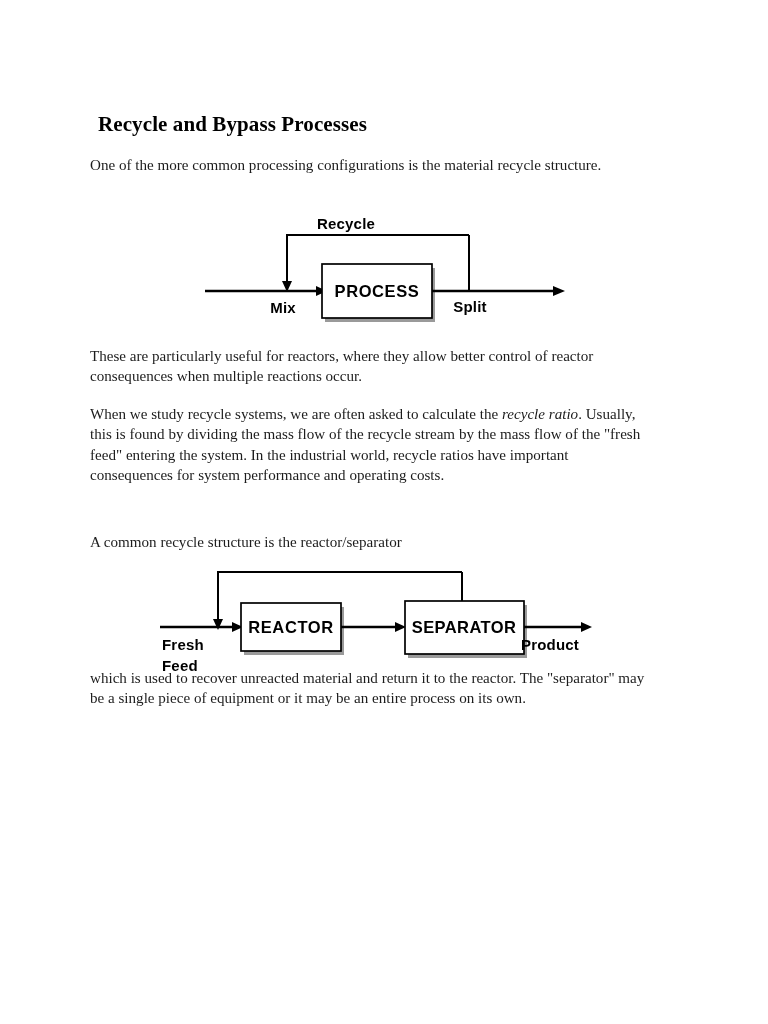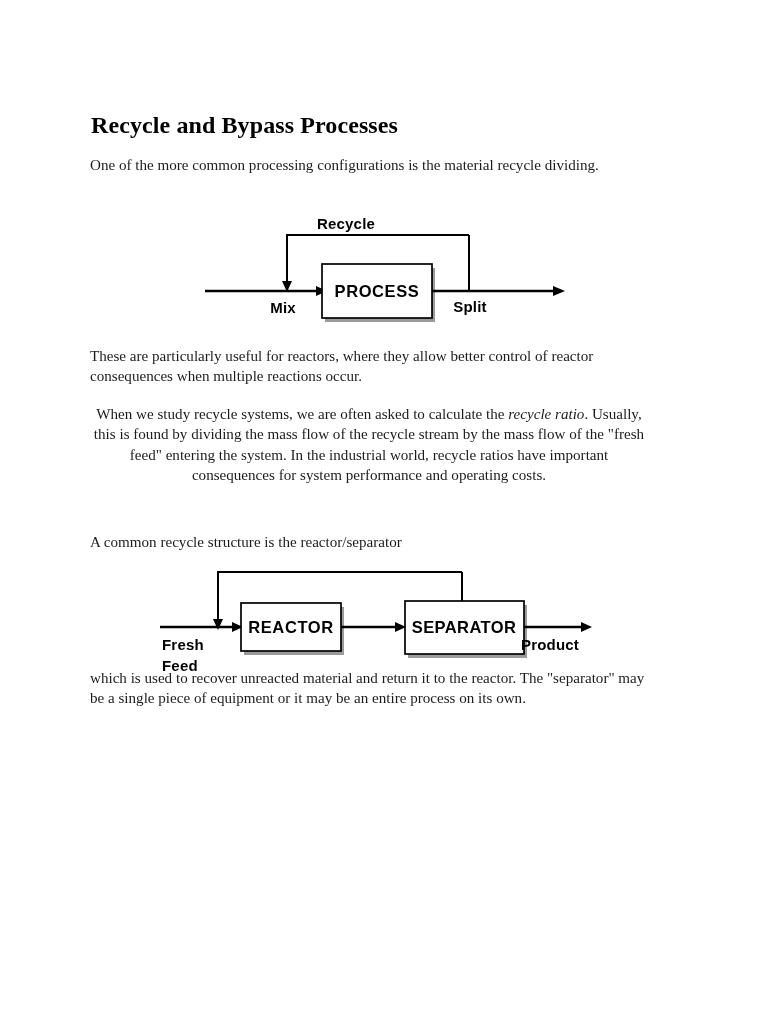--- a/index.html
+++ b/index.html
@@ -25,42 +25,42 @@
   .content {
     position: absolute;
     left: 90px;
     top: 0;
     width: 580px;
   }
 
   
   h1.doc-title {
     position: absolute;
-    left: 1px;
+    left: 8px;
     top: 112px;
     margin: 0;
     font-family: "Liberation Serif", "DejaVu Serif", serif;
-    font-size: 24px;
+    font-size: 21px;
     font-weight: bold;
     letter-spacing: 0.1px;
     color: #000000;
     white-space: nowrap;
   }
   p.para {
     position: absolute;
     margin: 0;
     font-family: "Liberation Serif", "DejaVu Serif", serif;
     font-size: 15.1px;
     line-height: 20.4px;
     color: #1c1c1c;
     text-align: left;
   }
   #para-intro  { left: 0; top: 155px;  width: 578px; }
   #para-useful { left: 0; top: 346px;  width: 570px; }
-  #para-ratio  { left: 0; top: 404px;  width: 558px; text-align: center; }
+  #para-ratio  { left: 0; top: 404px;  width: 558px; }
   #para-common { left: 0; top: 532px;  width: 560px; }
   #para-which  { left: 0; top: 668px;  width: 568px; }
 
   .ital { font-style: italic; }
 
   
   .diagram {
     position: absolute;
     left: 0;
     top: 0;
@@ -105,21 +105,21 @@
   }
 </style>
 </head>
 <body>
 
 <div class="page">
   <div class="content">
 
     <h1 class="doc-title">Recycle and Bypass Processes</h1>
 
-    <p class="para" id="para-intro">One of the more common processing configurations is the material recycle dividing.</p>
+    <p class="para" id="para-intro">One of the more common processing configurations is the material recycle structure.</p>
 
     <p class="para" id="para-useful">These are particularly useful for reactors, where they allow better control of reactor consequences when multiple reactions occur.</p>
 
     <p class="para" id="para-ratio"><span>When we study recycle systems, we are often asked to calculate the </span><span class="ital">recycle ratio</span><span>. Usually, this is found by dividing the mass flow of the recycle stream by the mass flow of the "fresh feed" entering the system. In the industrial world, recycle ratios have important consequences for system performance and operating costs.</span></p>
 
     <p class="para" id="para-common">A common recycle structure is the reactor/separator</p>
 
     <p class="para" id="para-which">which is used to recover unreacted material and return it to the reactor. The "separator" may be a single piece of equipment or it may be an entire process on its own.</p>
 
   </div>

